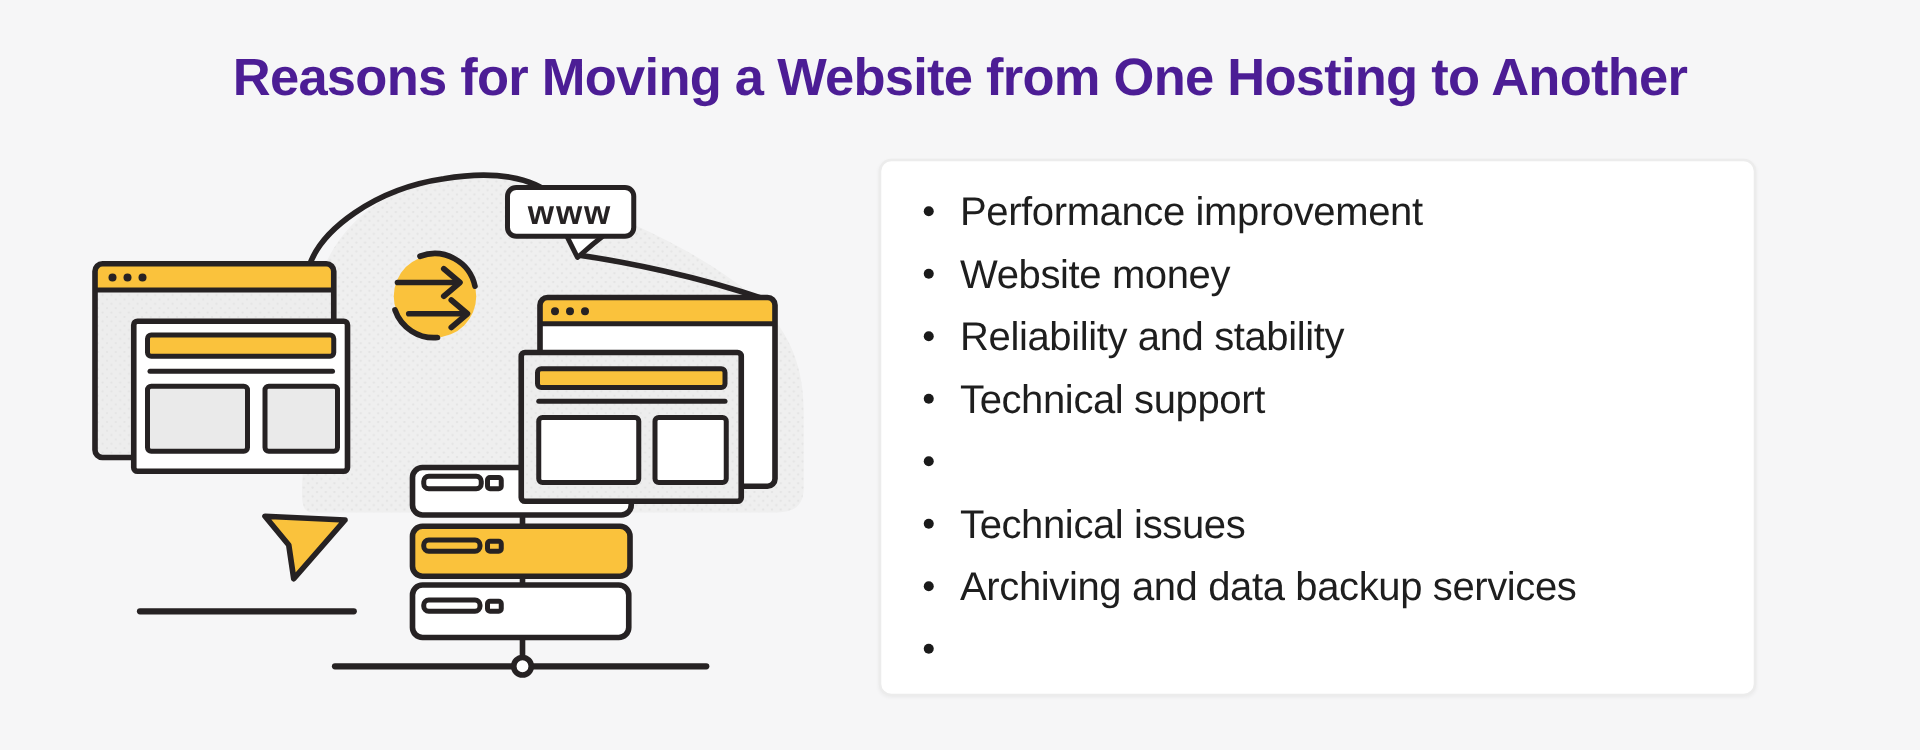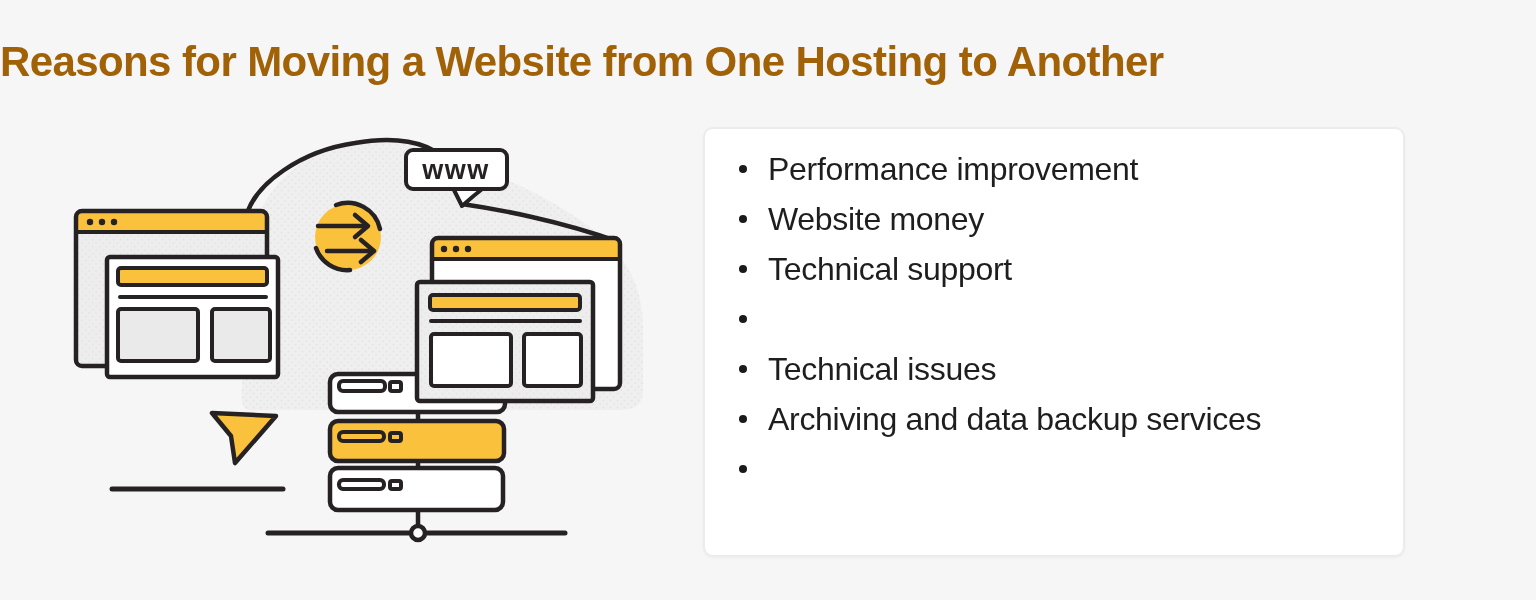--- a/index.html
+++ b/index.html
@@ -11,24 +11,25 @@
     font-family: "Liberation Sans", sans-serif;
     overflow: hidden;
     position: relative;
   }
   .stage { position: absolute; inset: 0; width: 1536px; height: 600px; }
 
   .page-title {
     position: absolute;
     top: 38px; left: 0; right: 0;
     margin: 0;
+    text-align: center;
     font-size: 42px;
     font-weight: 700;
     letter-spacing: -0.6px;
-    color: #a16207;
+    color: #4c1d95;
   }
 
   .illustration {
     position: absolute;
     inset: 0;
     width: 1536px;
     height: 600px;
     pointer-events: none;
   }
 
@@ -191,20 +192,24 @@
       <li>
         <span class="bullet-dot"></span>
         <span>Performance improvement</span>
       </li>
       <li>
         <span class="bullet-dot"></span>
         <span>Website money</span>
       </li>
       <li>
         <span class="bullet-dot"></span>
+        <span>Reliability and stability</span>
+      </li>
+      <li>
+        <span class="bullet-dot"></span>
         <span>Technical support</span>
       </li>
       <li>
         <span class="bullet-dot"></span>
       </li>
       <li>
         <span class="bullet-dot"></span>
         <span>Technical issues</span>
       </li>
       <li>

